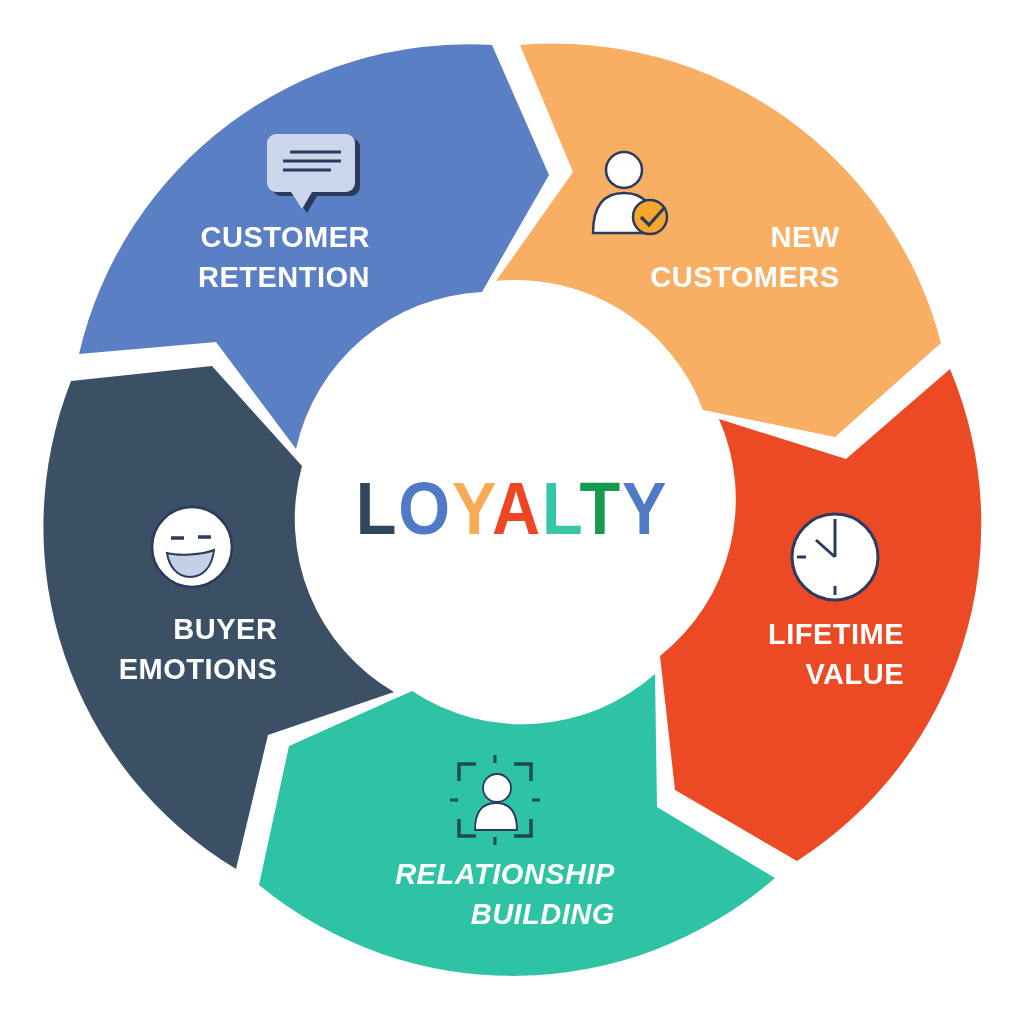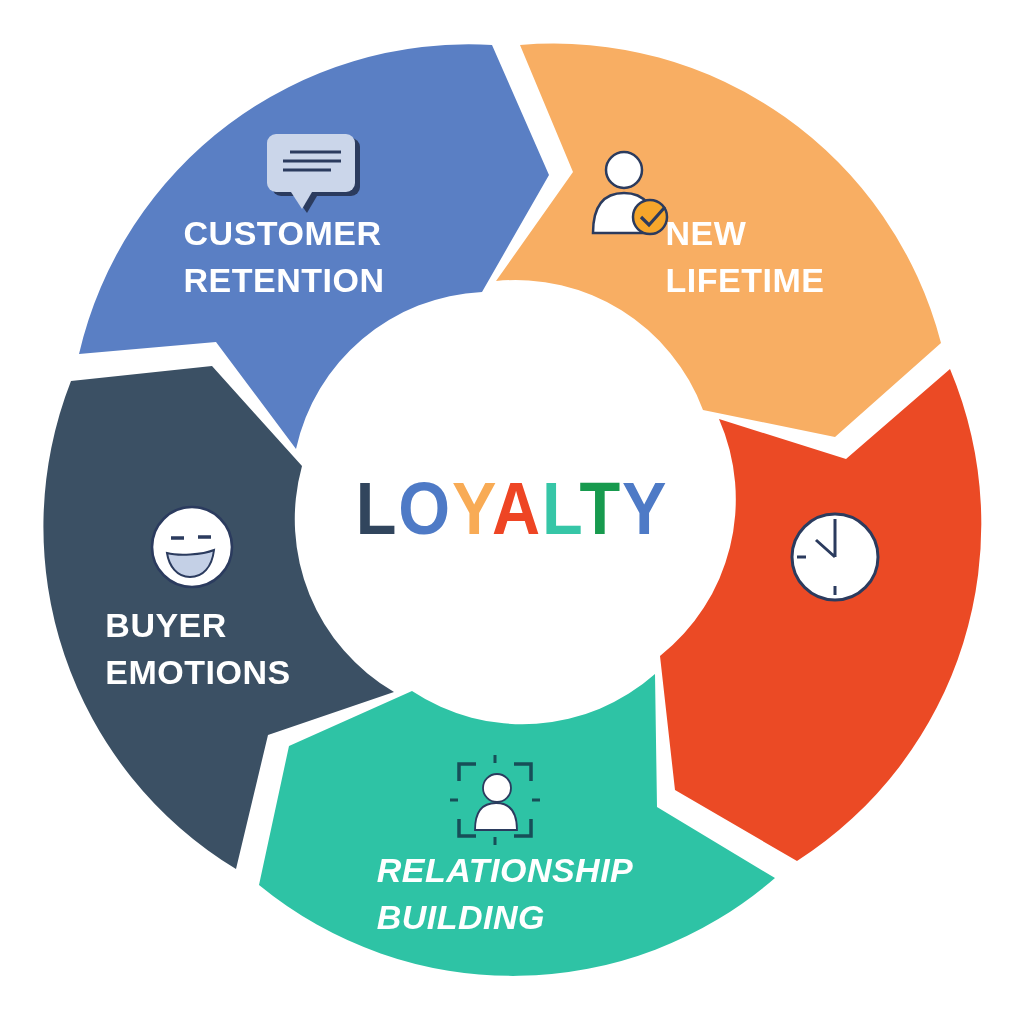--- a/index.html
+++ b/index.html
@@ -4,22 +4,22 @@
 <style>
   html,body{margin:0;padding:0;background:#fff;}
   .stage{
     position:relative;width:1024px;height:1024px;background:#ffffff;
     font-family:"Liberation Sans",sans-serif;overflow:hidden;
   }
   .ring{position:absolute;left:0;top:0;width:1024px;height:1024px;}
   .overlay{position:absolute;transform:translate(-50%,-50%);pointer-events:none;}
   .seg-label{
     position:absolute;transform:translate(-50%,-50%);
-    color:#ffffff;font-weight:bold;font-size:34px;line-height:1.38;
-    letter-spacing:0.5px;white-space:pre-line;text-align:left;
+    color:#ffffff;font-weight:bold;font-size:29px;line-height:1.38;
+    letter-spacing:0.5px;white-space:pre-line;text-align:right;
     pointer-events:none;
   }
   .title{
     position:absolute;left:512px;top:508px;
     transform:translate(-50%,-50%) scaleX(0.9);
     font-weight:bold;font-size:74px;letter-spacing:2px;white-space:nowrap;
   }
   .icon-svg{display:block;}
 </style>
 </head>
@@ -53,29 +53,31 @@
 
   <div class="overlay" style="left:632px;top:197px;">
     <svg class="icon-svg" width="96" height="104" viewBox="0 0 96 104">
       <path d="M9,88 C9,58 22,48 40,48 C58,48 71,58 71,88 Z" fill="#ffffff" stroke-width="2.5" stroke="#2b3b5e"></path>
       <circle cx="40" cy="25" r="18" fill="#ffffff" stroke-width="2.5" stroke="#2b3b5e"></circle>
       <circle cx="66" cy="72" r="17" stroke-width="2.5" stroke="#2b3b5e" fill="#f5a62b"></circle>
       <path d="M57,72 l8,8 l16,-18" fill="none" stroke-width="3.2" stroke="#2b3b5e"></path>
     </svg>
   </div>
   <div class="seg-label" style="left:745px;top:257px;">NEW
-LIFETIME</div>
+CUSTOMERS</div>
 
   <div class="overlay" style="left:835px;top:557px;">
     <svg class="icon-svg" width="96" height="96" viewBox="0 0 96 96">
       <circle cx="48" cy="48" r="43" fill="#ffffff" stroke-width="3" stroke="#2b3b5e"></circle>
       <path d="M48,10 v9 M10,48 h9 M48,77 v9" fill="none" stroke-width="3" stroke="#2b3b5e"></path>
       <path d="M48,48 V19 M48,48 L29,31" fill="none" stroke-width="3" stroke="#2b3b5e"></path>
     </svg>
   </div>
+  <div class="seg-label" style="left:836px;top:654px;">LIFETIME
+VALUE</div>
 
   <div class="overlay" style="left:495px;top:800px;">
     <svg class="icon-svg" width="92" height="92" viewBox="0 0 92 92">
       <path d="M10,27 L10,10 L27,10 M65,10 L82,10 L82,27 M82,65 L82,82 L65,82 M27,82 L10,82 L10,65" fill="none" stroke-width="3.5" stroke="#174e58"></path>
       <path d="M46,1 V9 M46,83 V91 M1,46 H9 M83,46 H91" fill="none" stroke-width="3" stroke="#174e58"></path>
       <path d="M26,76 C26,56 35,49 47,49 C59,49 68,56 68,76 Z" fill="#ffffff" stroke-width="1.8" stroke="#2b3b5e"></path>
       <circle cx="48" cy="34" r="14" fill="#ffffff" stroke-width="1.8" stroke="#2b3b5e"></circle>
     </svg>
   </div>
   <div class="seg-label" style="left:505px;top:894px;font-style:italic;">RELATIONSHIP

